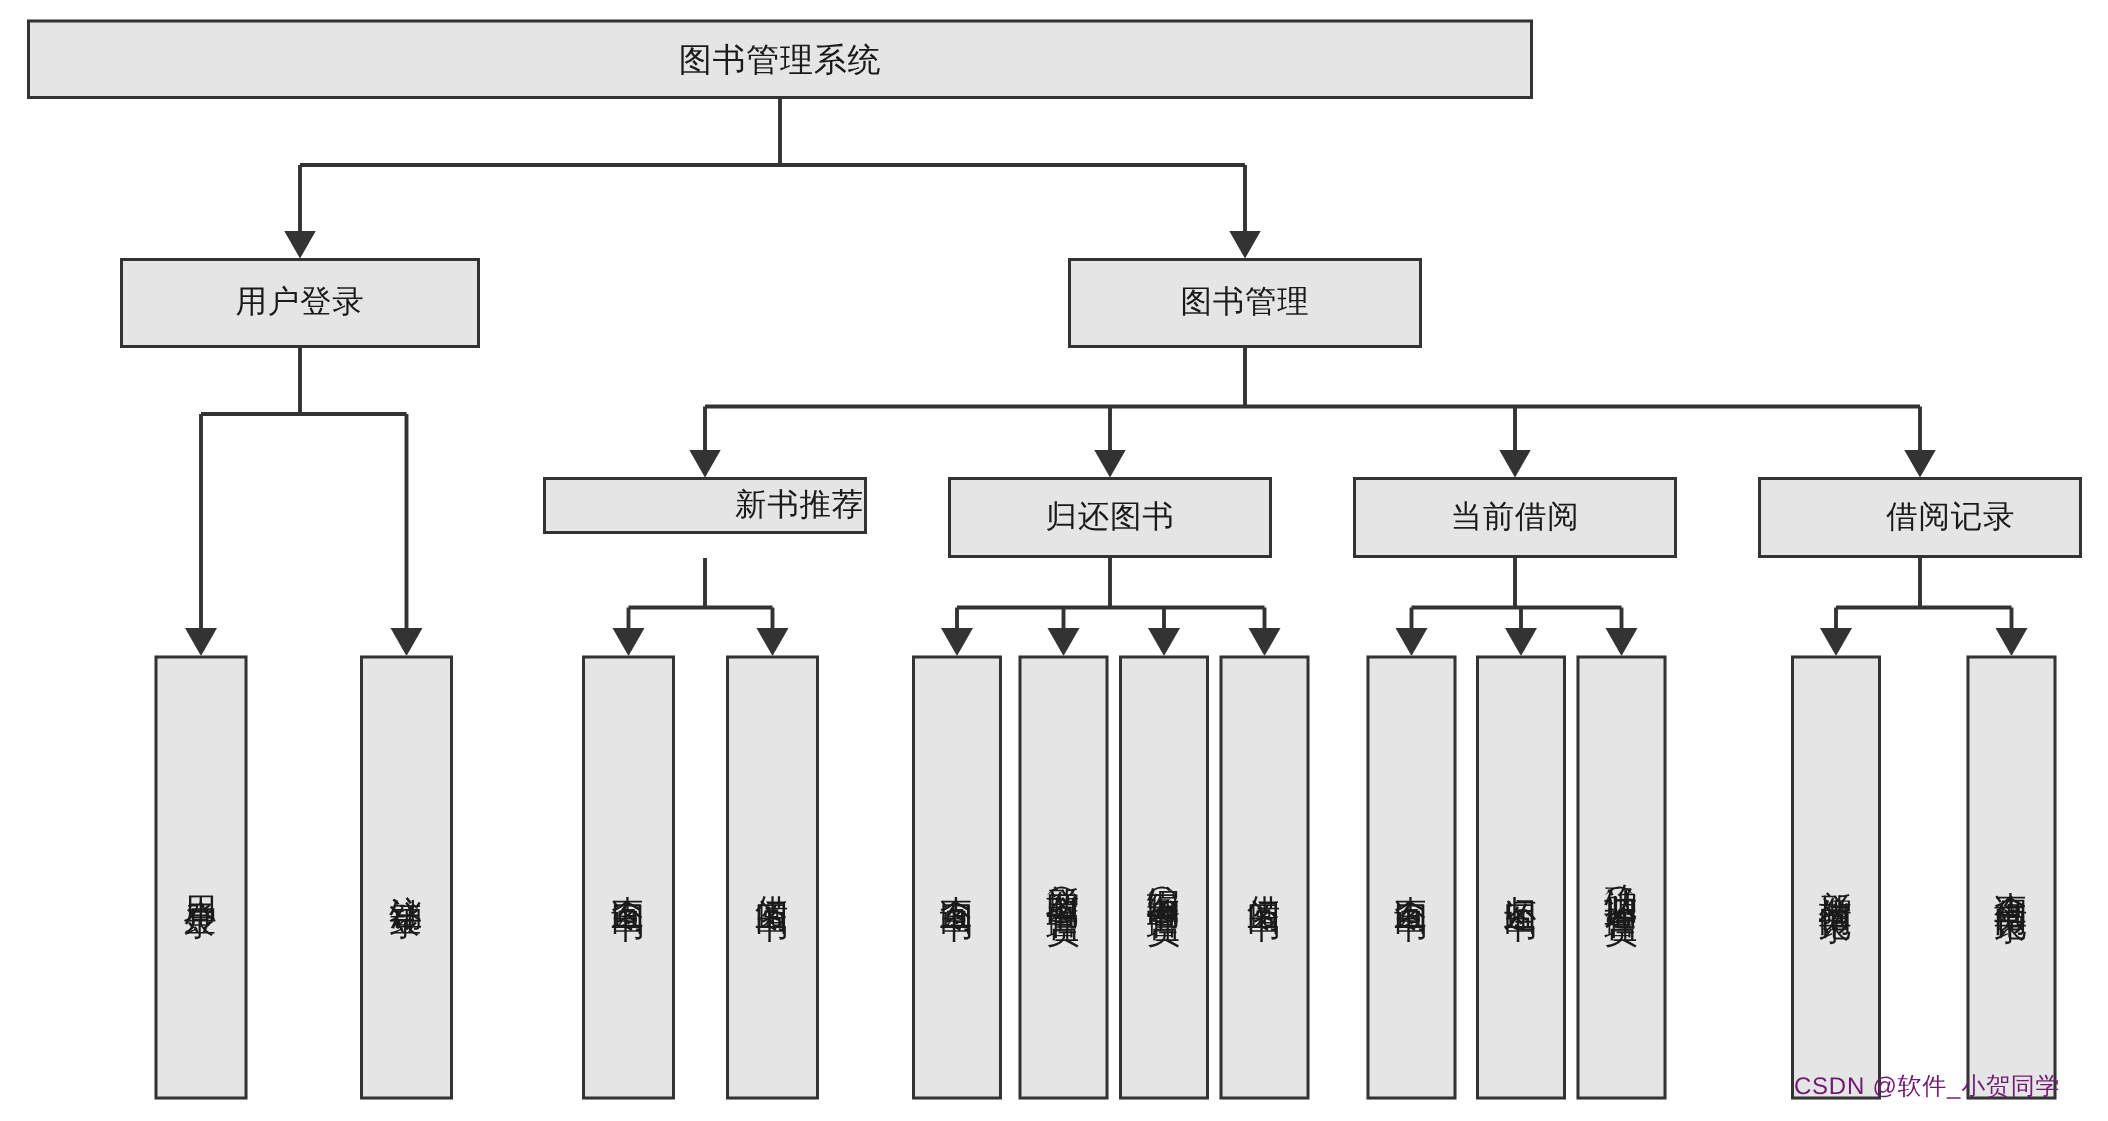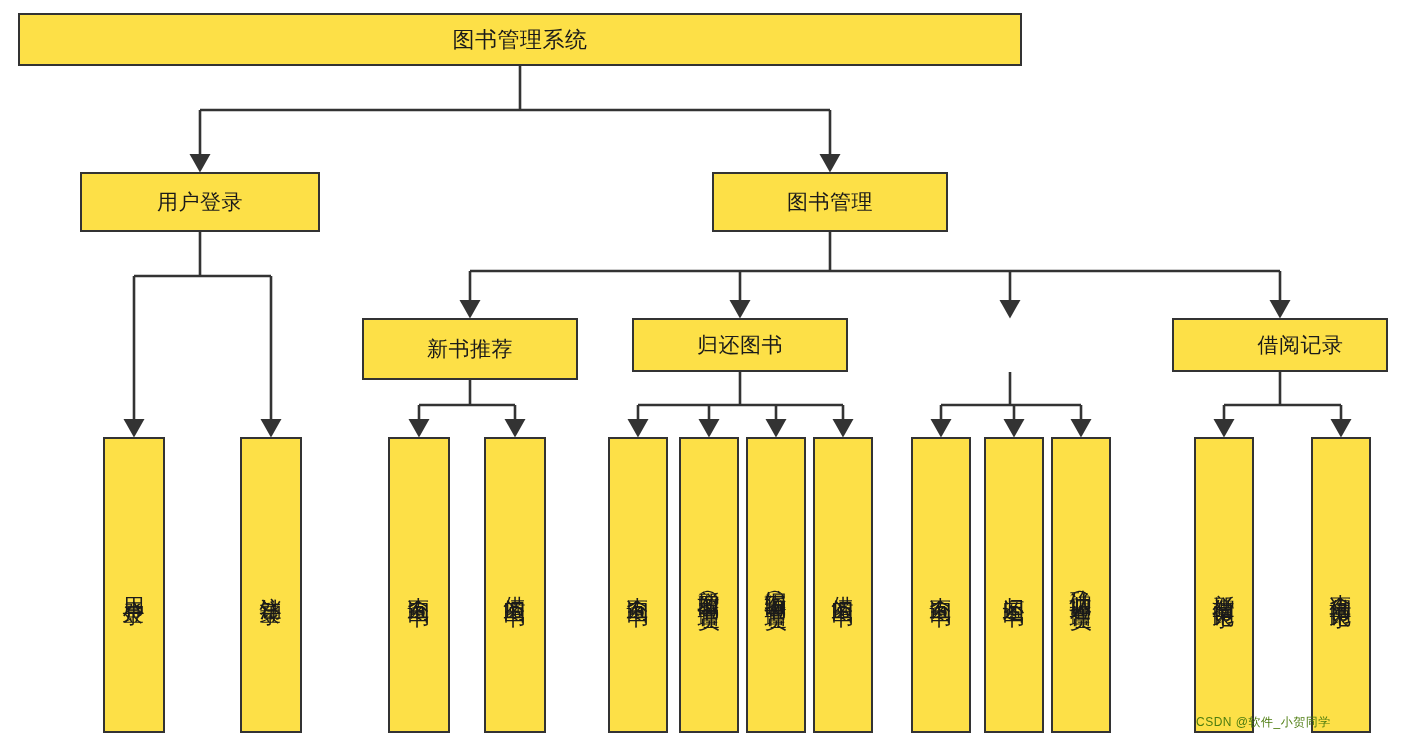--- a/index.html
+++ b/index.html
@@ -22,21 +22,21 @@
     position: absolute;
     left: 0;
     top: 0;
     width: 1405px;
     height: 747px;
     pointer-events: none;
   }
   .node {
     position: absolute;
     box-sizing: border-box;
-    background: #fde047;
+    background: #e5e5e5;
     border: 2px solid #333333;
     display: flex;
     align-items: center;
     justify-content: center;
     color: #1a1a1a;
     z-index: 2;
   }
   .node-label {
     display: block;
     text-align: center;
@@ -59,22 +59,22 @@
     writing-mode: vertical-rl;
     text-orientation: upright;
     font-size: 22px;
     line-height: 1.05;
     letter-spacing: 3px;
     white-space: pre;
     max-height: 100%;
   }
   .watermark {
     position: absolute;
-    color: #4d7c0f;
-    font-size: 12px;
+    color: #701a75;
+    font-size: 16px;
     letter-spacing: 0.5px;
     white-space: nowrap;
     z-index: 5;
     user-select: none;
   }
 </style>
 </head>
 <body>
 
 <div id="diagram-root">
@@ -134,26 +134,29 @@
     <span class="node-label">图书管理系统</span>
   </div>
 
   <div class="node horizontal" style="left:80px;top:172px;width:240px;height:60px;">
     <span class="node-label">用户登录</span>
   </div>
   <div class="node horizontal" style="left:712px;top:172px;width:236px;height:60px;">
     <span class="node-label">图书管理</span>
   </div>
 
-  <div class="node horizontal" style="left:362px;top:318px;width:216px;height:62px;">
+  <div class="node horizontal" style="left:362px;top:318px;width:216px;height:38px;justify-content:flex-end;">
     <span class="node-label">新书推荐</span>
   </div>
   <div class="node horizontal" style="left:632px;top:318px;width:216px;height:54px;">
     <span class="node-label">归还图书</span>
   </div>
+  <div class="node horizontal" style="left:902px;top:318px;width:216px;height:54px;">
+    <span class="node-label">当前借阅</span>
+  </div>
   <div class="node horizontal" style="left:1172px;top:318px;width:216px;height:54px;padding-left:41px;">
     <span class="node-label">借阅记录</span>
   </div>
 
   <div class="node vertical" style="left:103px;top:437px;width:62px;height:296px;">
     <span class="node-label">用户登录</span>
   </div>
   <div class="node vertical" style="left:240px;top:437px;width:62px;height:296px;">
     <span class="node-label">注销登录</span>
   </div>

